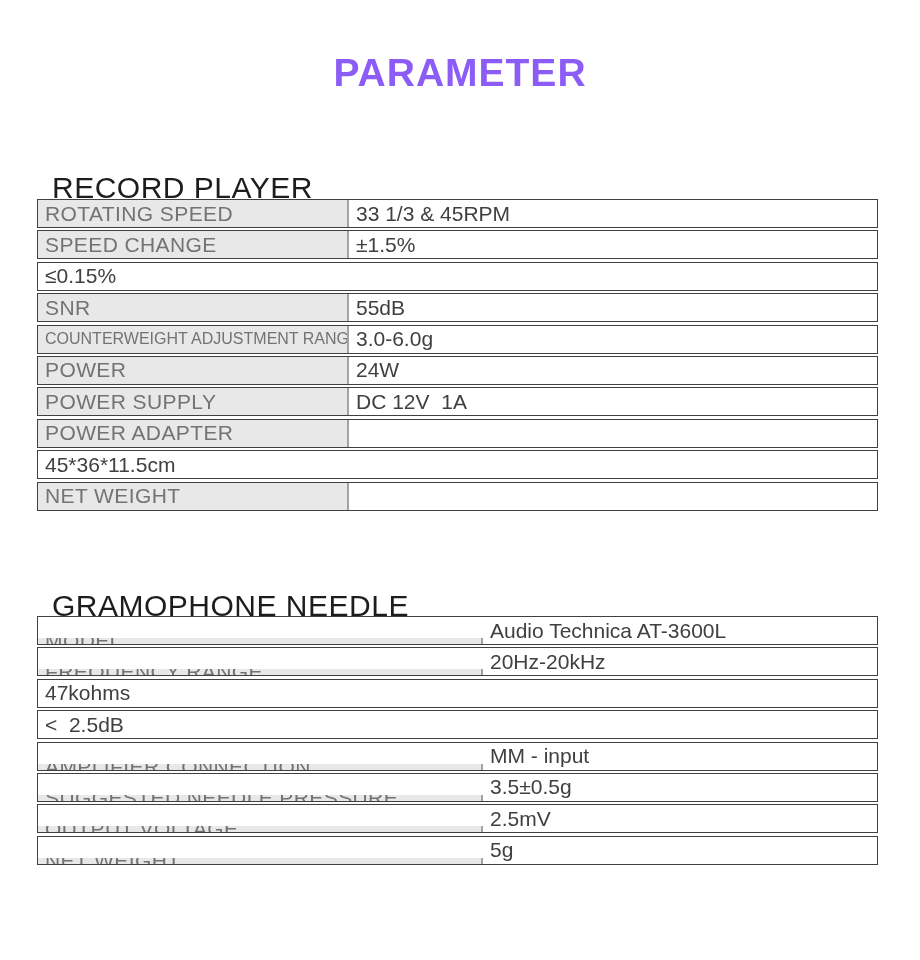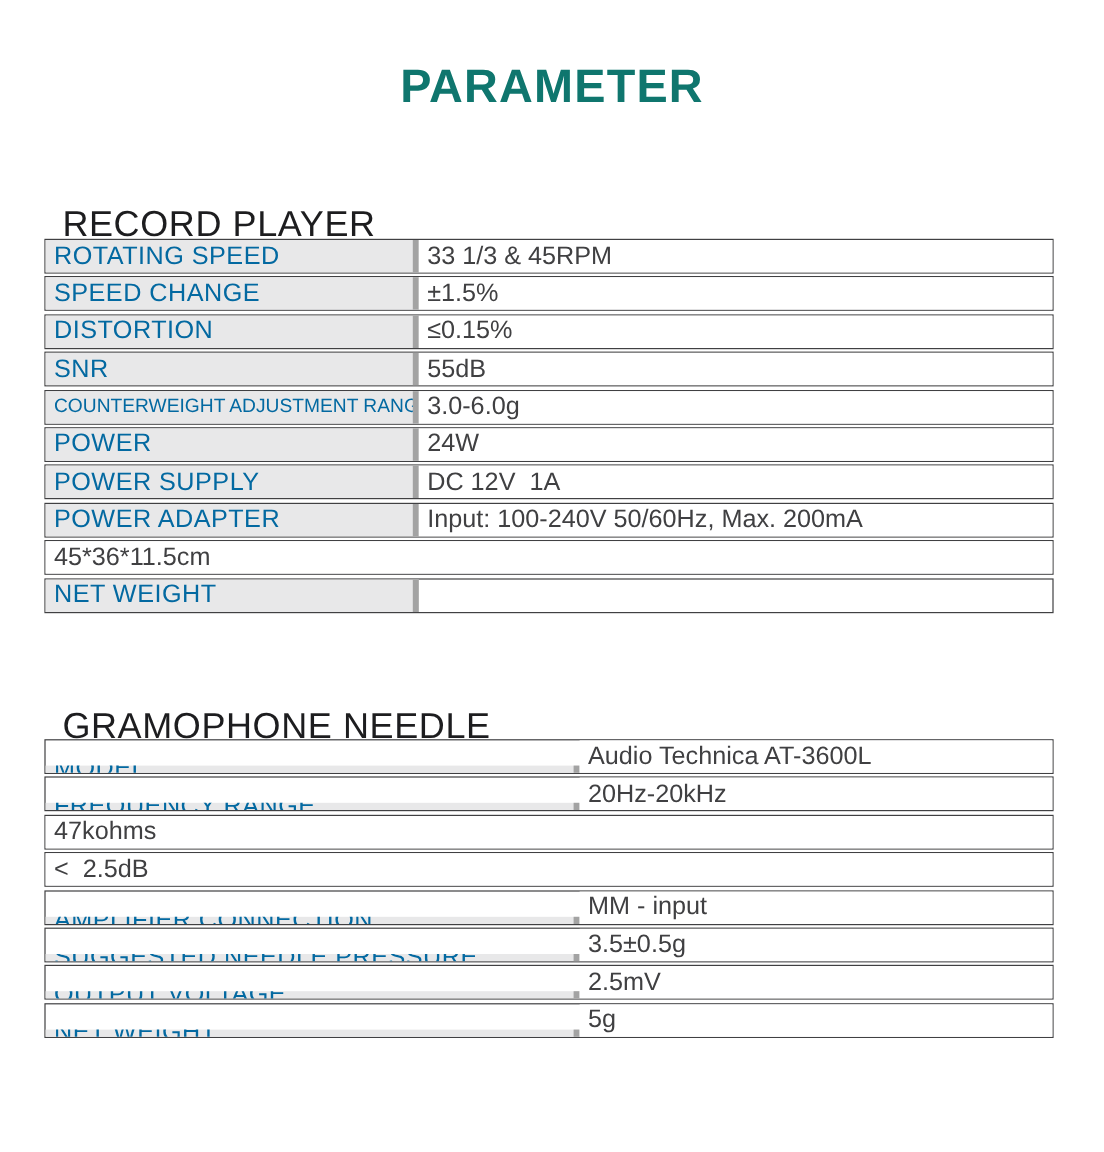--- a/index.html
+++ b/index.html
@@ -15,21 +15,21 @@
     position: absolute;
     top: 50px;
     left: 0;
     width: 100%;
     margin: 0;
     text-align: center;
     font-size: 39px;
     line-height: 46px;
     font-weight: 700;
     letter-spacing: 1px;
-    color: #0f766e;
+    color: #8b5cf6;
   }
   .section-heading {
     position: absolute;
     left: 37px;
     margin: 15px;
     font-size: 30px;
     line-height: 36px;
     font-weight: 400;
     letter-spacing: 0.5px;
     color: #1d1d1f;
@@ -48,27 +48,27 @@
     height: 29px;
     margin-bottom: 2.4px;
     border: 1px solid #404042;
     box-sizing: border-box;
     background: #ffffff;
   }
   .spec-label {
     flex: 0 0 311px;
     box-sizing: border-box;
     background: #e8e8e9;
-    border-right: 5px solid #a3a3a3;
+    border-right: 2px solid #a3a3a3;
     display: flex;
     align-items: center;
     padding: 0 6px 0 7px;
     font-size: 21px;
     letter-spacing: 0.4px;
-    color: #0369a1;
+    color: #737373;
     white-space: pre;
     overflow: hidden;
   }
   .table-gramophone-needle .spec-label { flex: 0 0 445px; margin-top: 21px; }
   .spec-label.condensed {
     font-size: 16px;
     letter-spacing: 0;
   }
   .spec-value {
     flex: 1 1 auto;
@@ -93,42 +93,40 @@
   <div class="spec-table table-record-player">
       <div class="spec-row">
         <div class="spec-label">ROTATING SPEED</div>
         <div class="spec-value">33 1/3 &amp; 45RPM</div>
       </div>
       <div class="spec-row">
         <div class="spec-label">SPEED CHANGE</div>
         <div class="spec-value">±1.5%</div>
       </div>
       <div class="spec-row">
-        <div class="spec-label">DISTORTION</div>
         <div class="spec-value">≤0.15%</div>
       </div>
       <div class="spec-row">
         <div class="spec-label">SNR</div>
         <div class="spec-value">55dB</div>
       </div>
       <div class="spec-row">
         <div class="spec-label condensed">COUNTERWEIGHT ADJUSTMENT RANGE</div>
         <div class="spec-value">3.0-6.0g</div>
       </div>
       <div class="spec-row">
         <div class="spec-label">POWER</div>
         <div class="spec-value">24W</div>
       </div>
       <div class="spec-row">
         <div class="spec-label">POWER SUPPLY</div>
         <div class="spec-value">DC 12V  1A</div>
       </div>
       <div class="spec-row">
         <div class="spec-label">POWER ADAPTER</div>
-        <div class="spec-value">Input: 100-240V 50/60Hz, Max. 200mA</div>
       </div>
       <div class="spec-row">
         <div class="spec-value">45*36*11.5cm</div>
       </div>
       <div class="spec-row">
         <div class="spec-label">NET WEIGHT</div>
       </div>
     </div>
 
   <h2 class="section-heading heading-2">GRAMOPHONE NEEDLE</h2>

